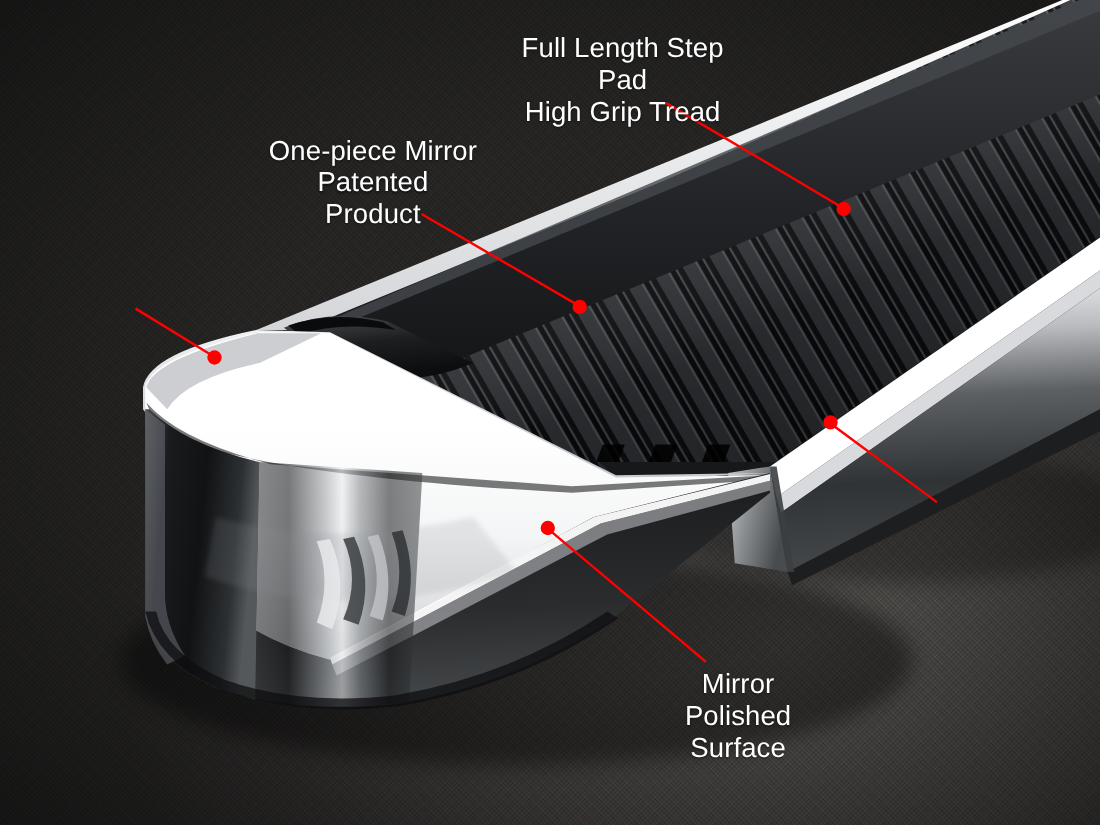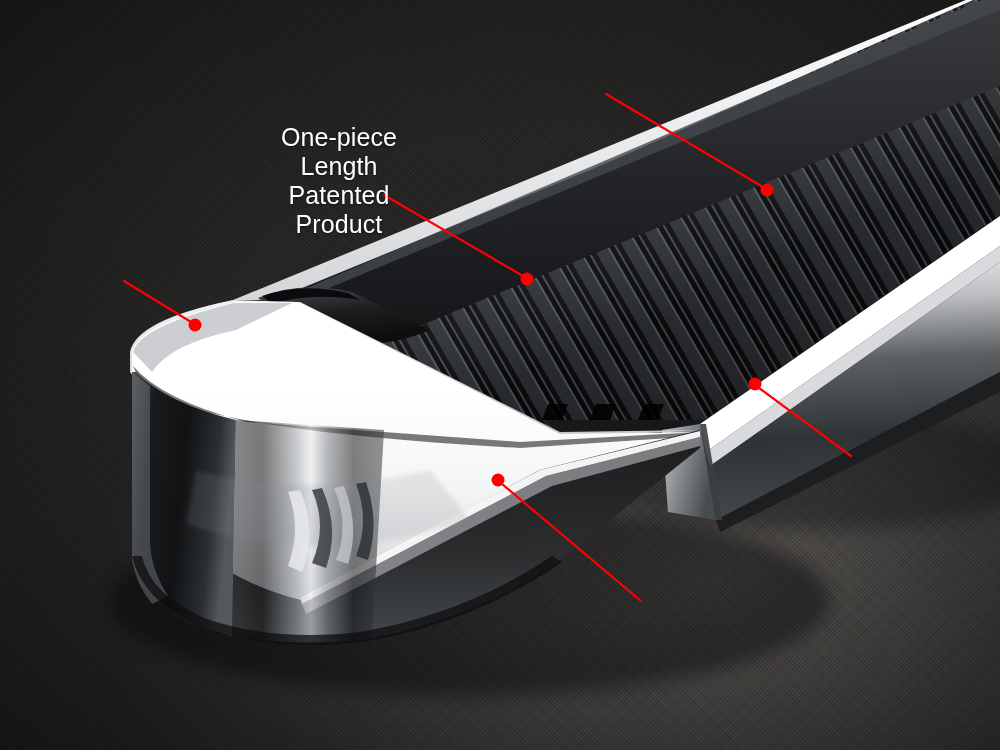--- a/index.html
+++ b/index.html
@@ -277,20 +277,24 @@
       </g>
     <g id="dots">
         <circle cx="767" cy="190" r="6.5" fill="#ff0000"></circle>
         <circle cx="527" cy="279" r="6.5" fill="#ff0000"></circle>
         <circle cx="195" cy="325" r="6.5" fill="#ff0000"></circle>
         <circle cx="755" cy="384" r="6.5" fill="#ff0000"></circle>
         <circle cx="498" cy="480" r="6.5" fill="#ff0000"></circle>
       </g>
   </svg>
 
-
-  <div class="callout" id="c-onepiece">One-piece Length
+  <div class="callout" id="c-steppad">Full Length Step Pad
+High Grip Tread</div>
+
+  <div class="callout" id="c-onepiece">One-piece Mirror
 Patented Product</div>
 
 
 
+  <div class="callout" id="c-mirror">Mirror Polished
+Surface</div>
 
 </div>
 
 </body></html>

